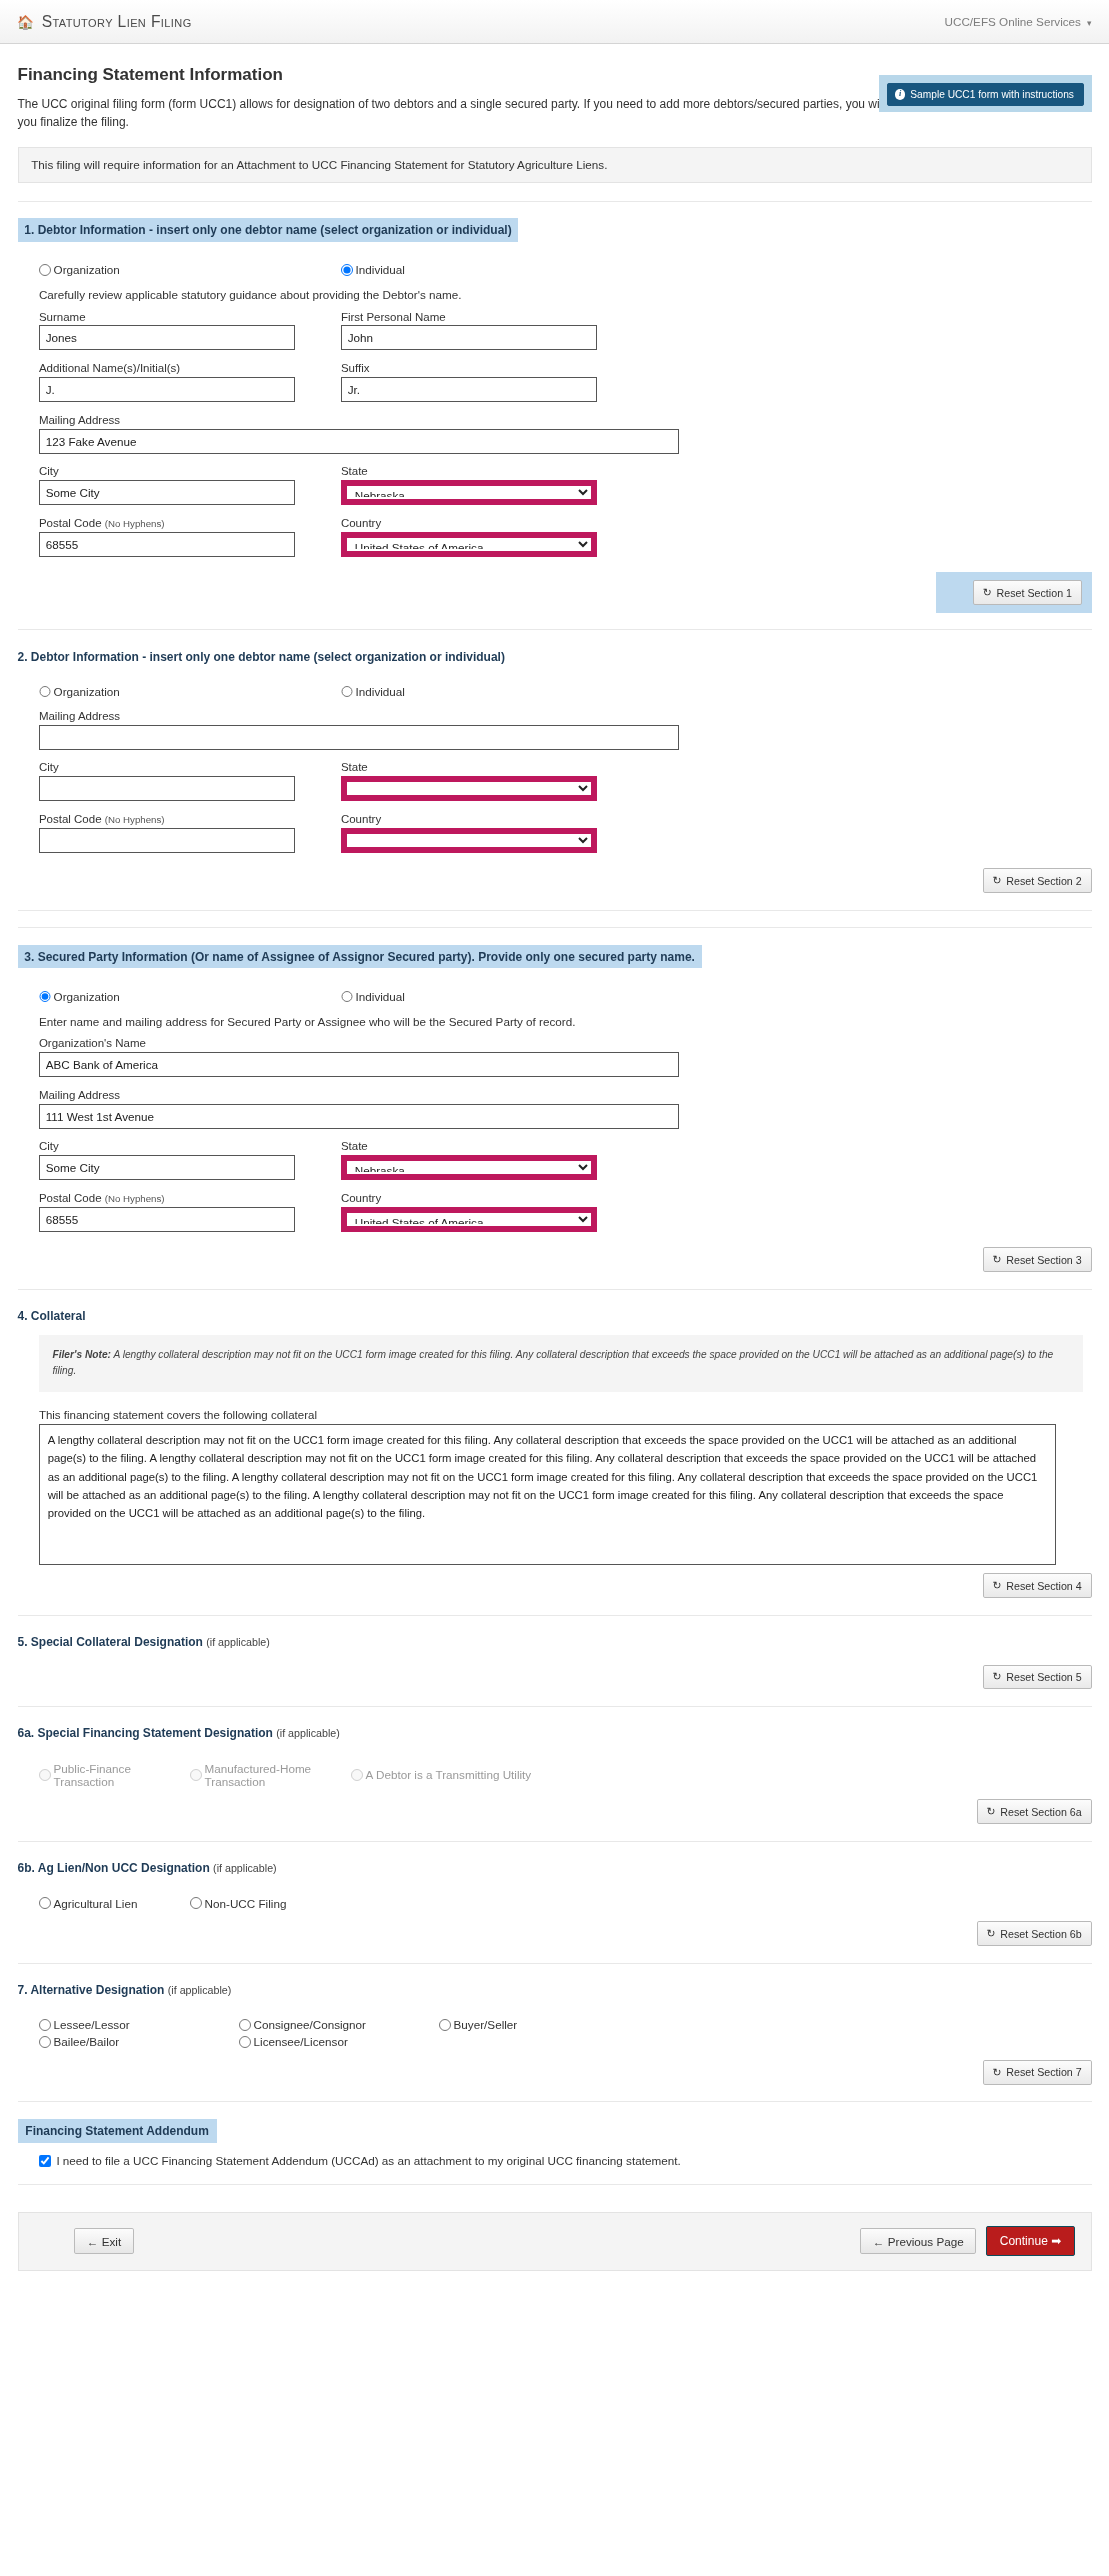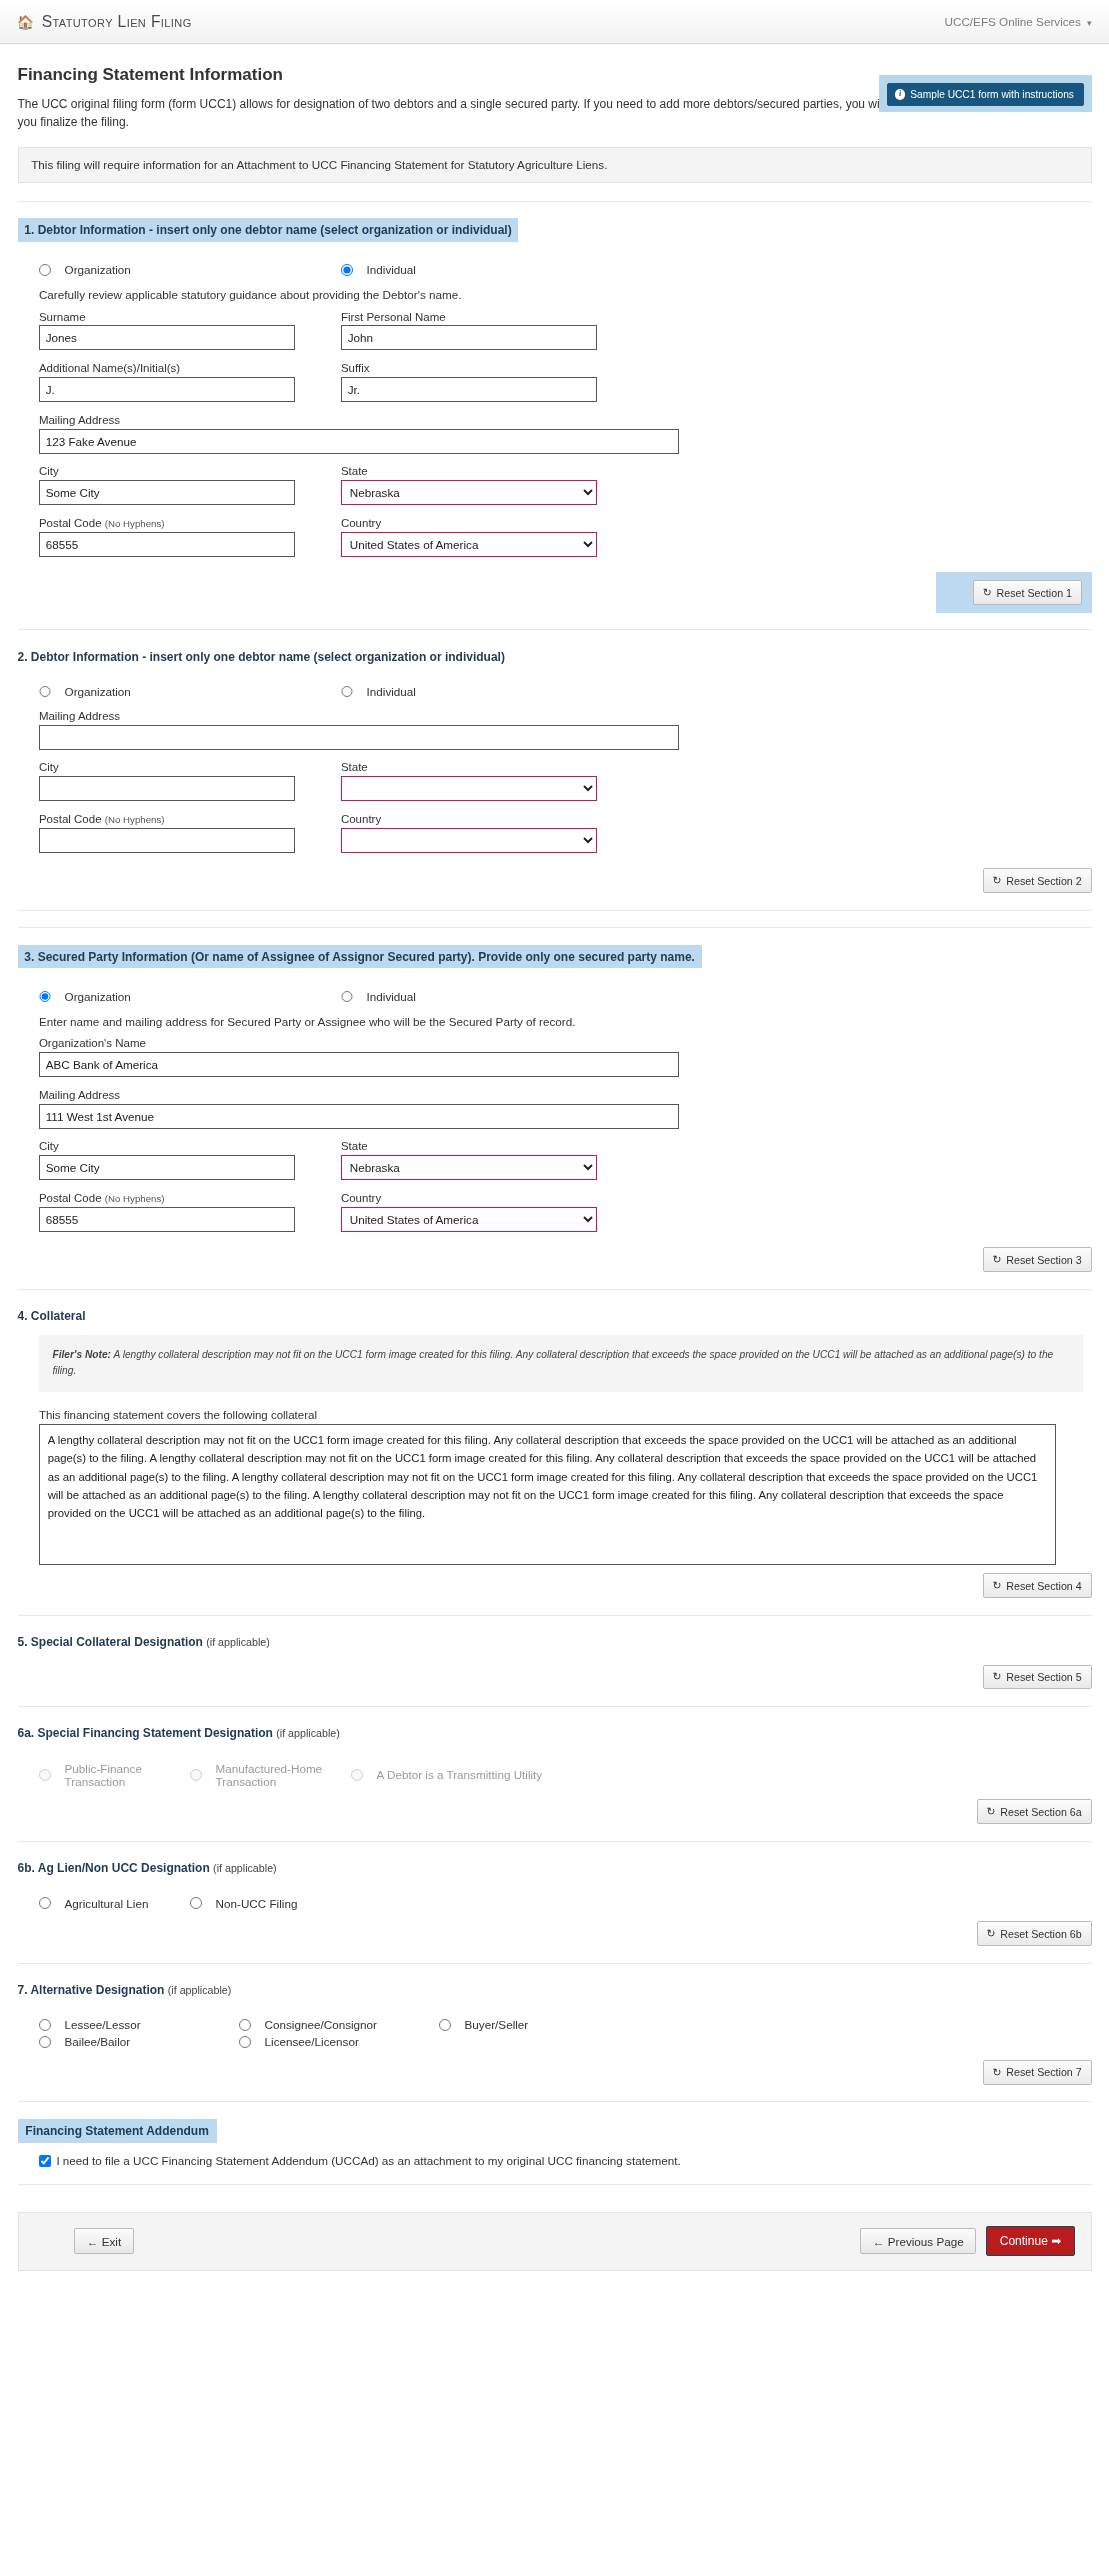--- a/index.html
+++ b/index.html
@@ -129,21 +129,21 @@
     font-size: 10.7px;
     color: #444;
   }
   .sec-body { padding-left: 21.4px; }
 
   .radio-row {
     display: flex;
     margin: 9.7px 0 11.7px 0;
     font-size: 11.7px;
   }
-  .radio-row > .opt { display: flex; align-items: center; gap: 14px; }
+  .radio-row > .opt { display: flex; align-items: center; gap: 3px; }
   .col-a { width: 302px; }
 
   .guidance {
     font-size: 11.7px;
     color: #333;
     margin: 0 0 9.7px 0;
   }
 
   label.fl {
     display: block;
@@ -175,21 +175,21 @@
   }
   input.ti.wide {
     width: 640px;
   }
   .field-block { margin-bottom: 11.7px; }
 
   select.sel {
     box-sizing: border-box;
     width: 256px;
     height: 25px;
-    border: 1px solid #be185d;
+    border: 6px solid #be185d;
     font-size: 11.7px;
     font-family: "Liberation Sans", sans-serif;
     padding: 1.9px 3.9px;
     background: #fff;
     color: #222;
   }
 
   
   .reset-wrap {
     display: flex;

